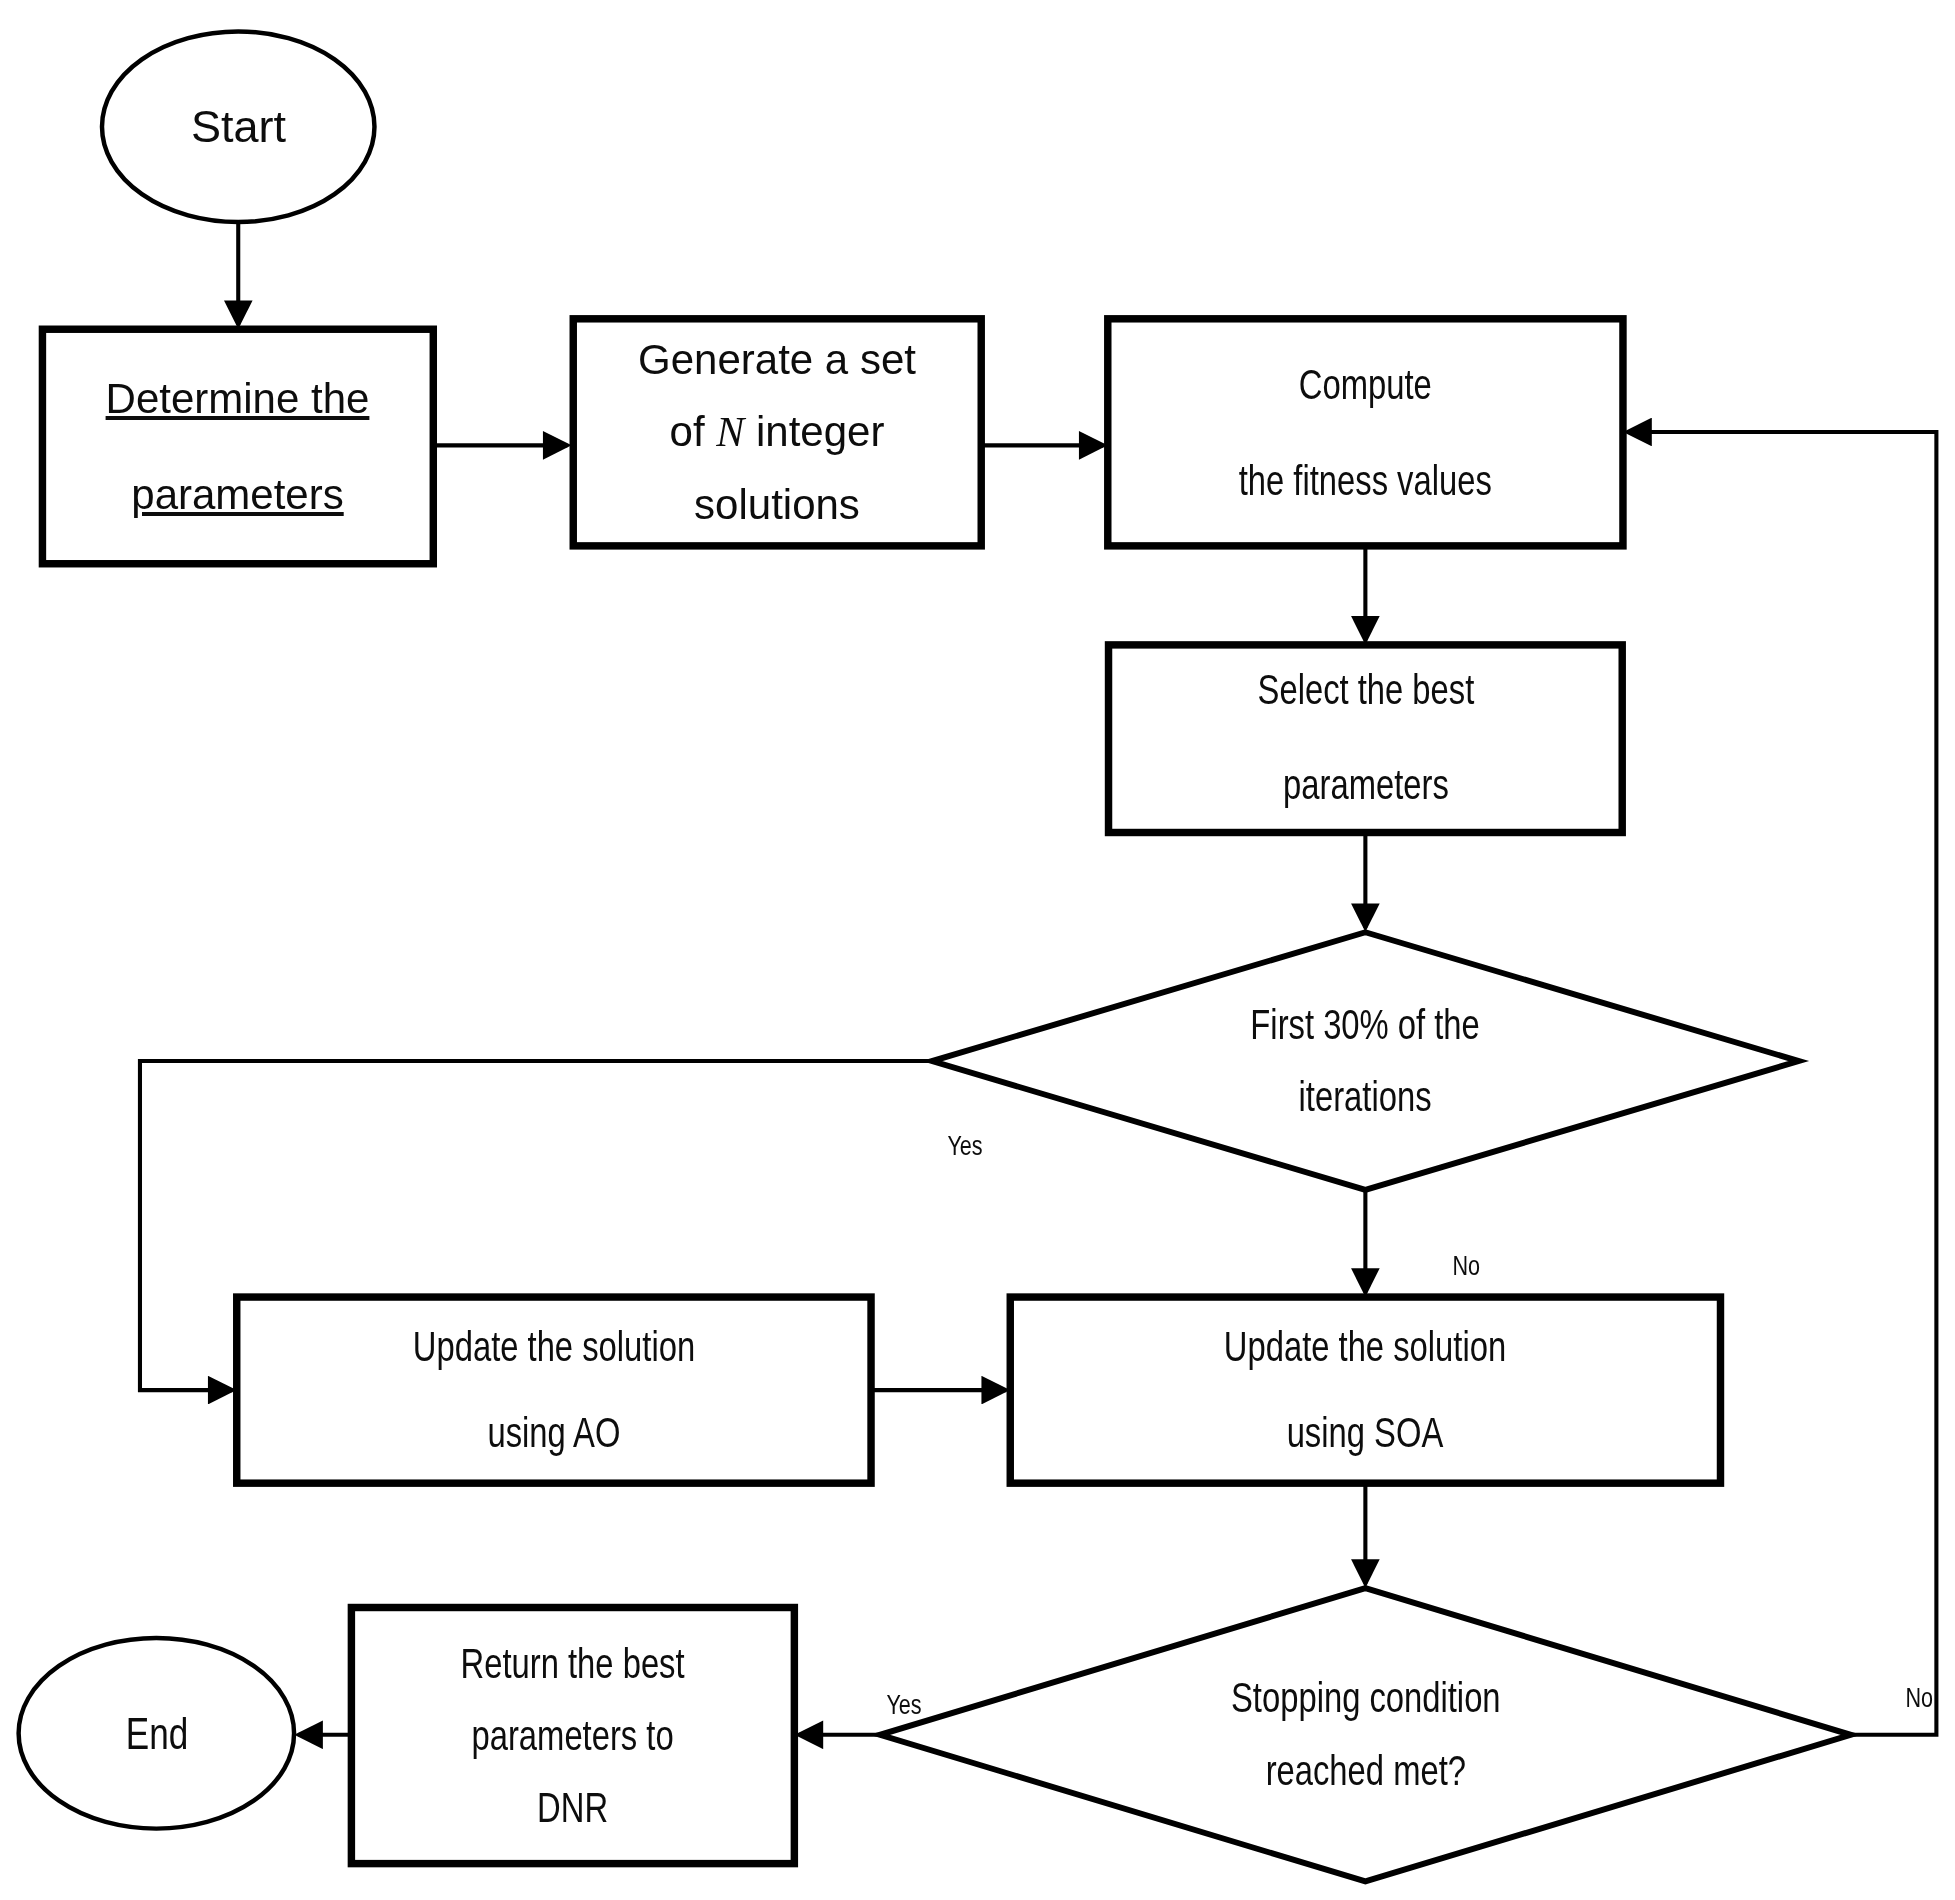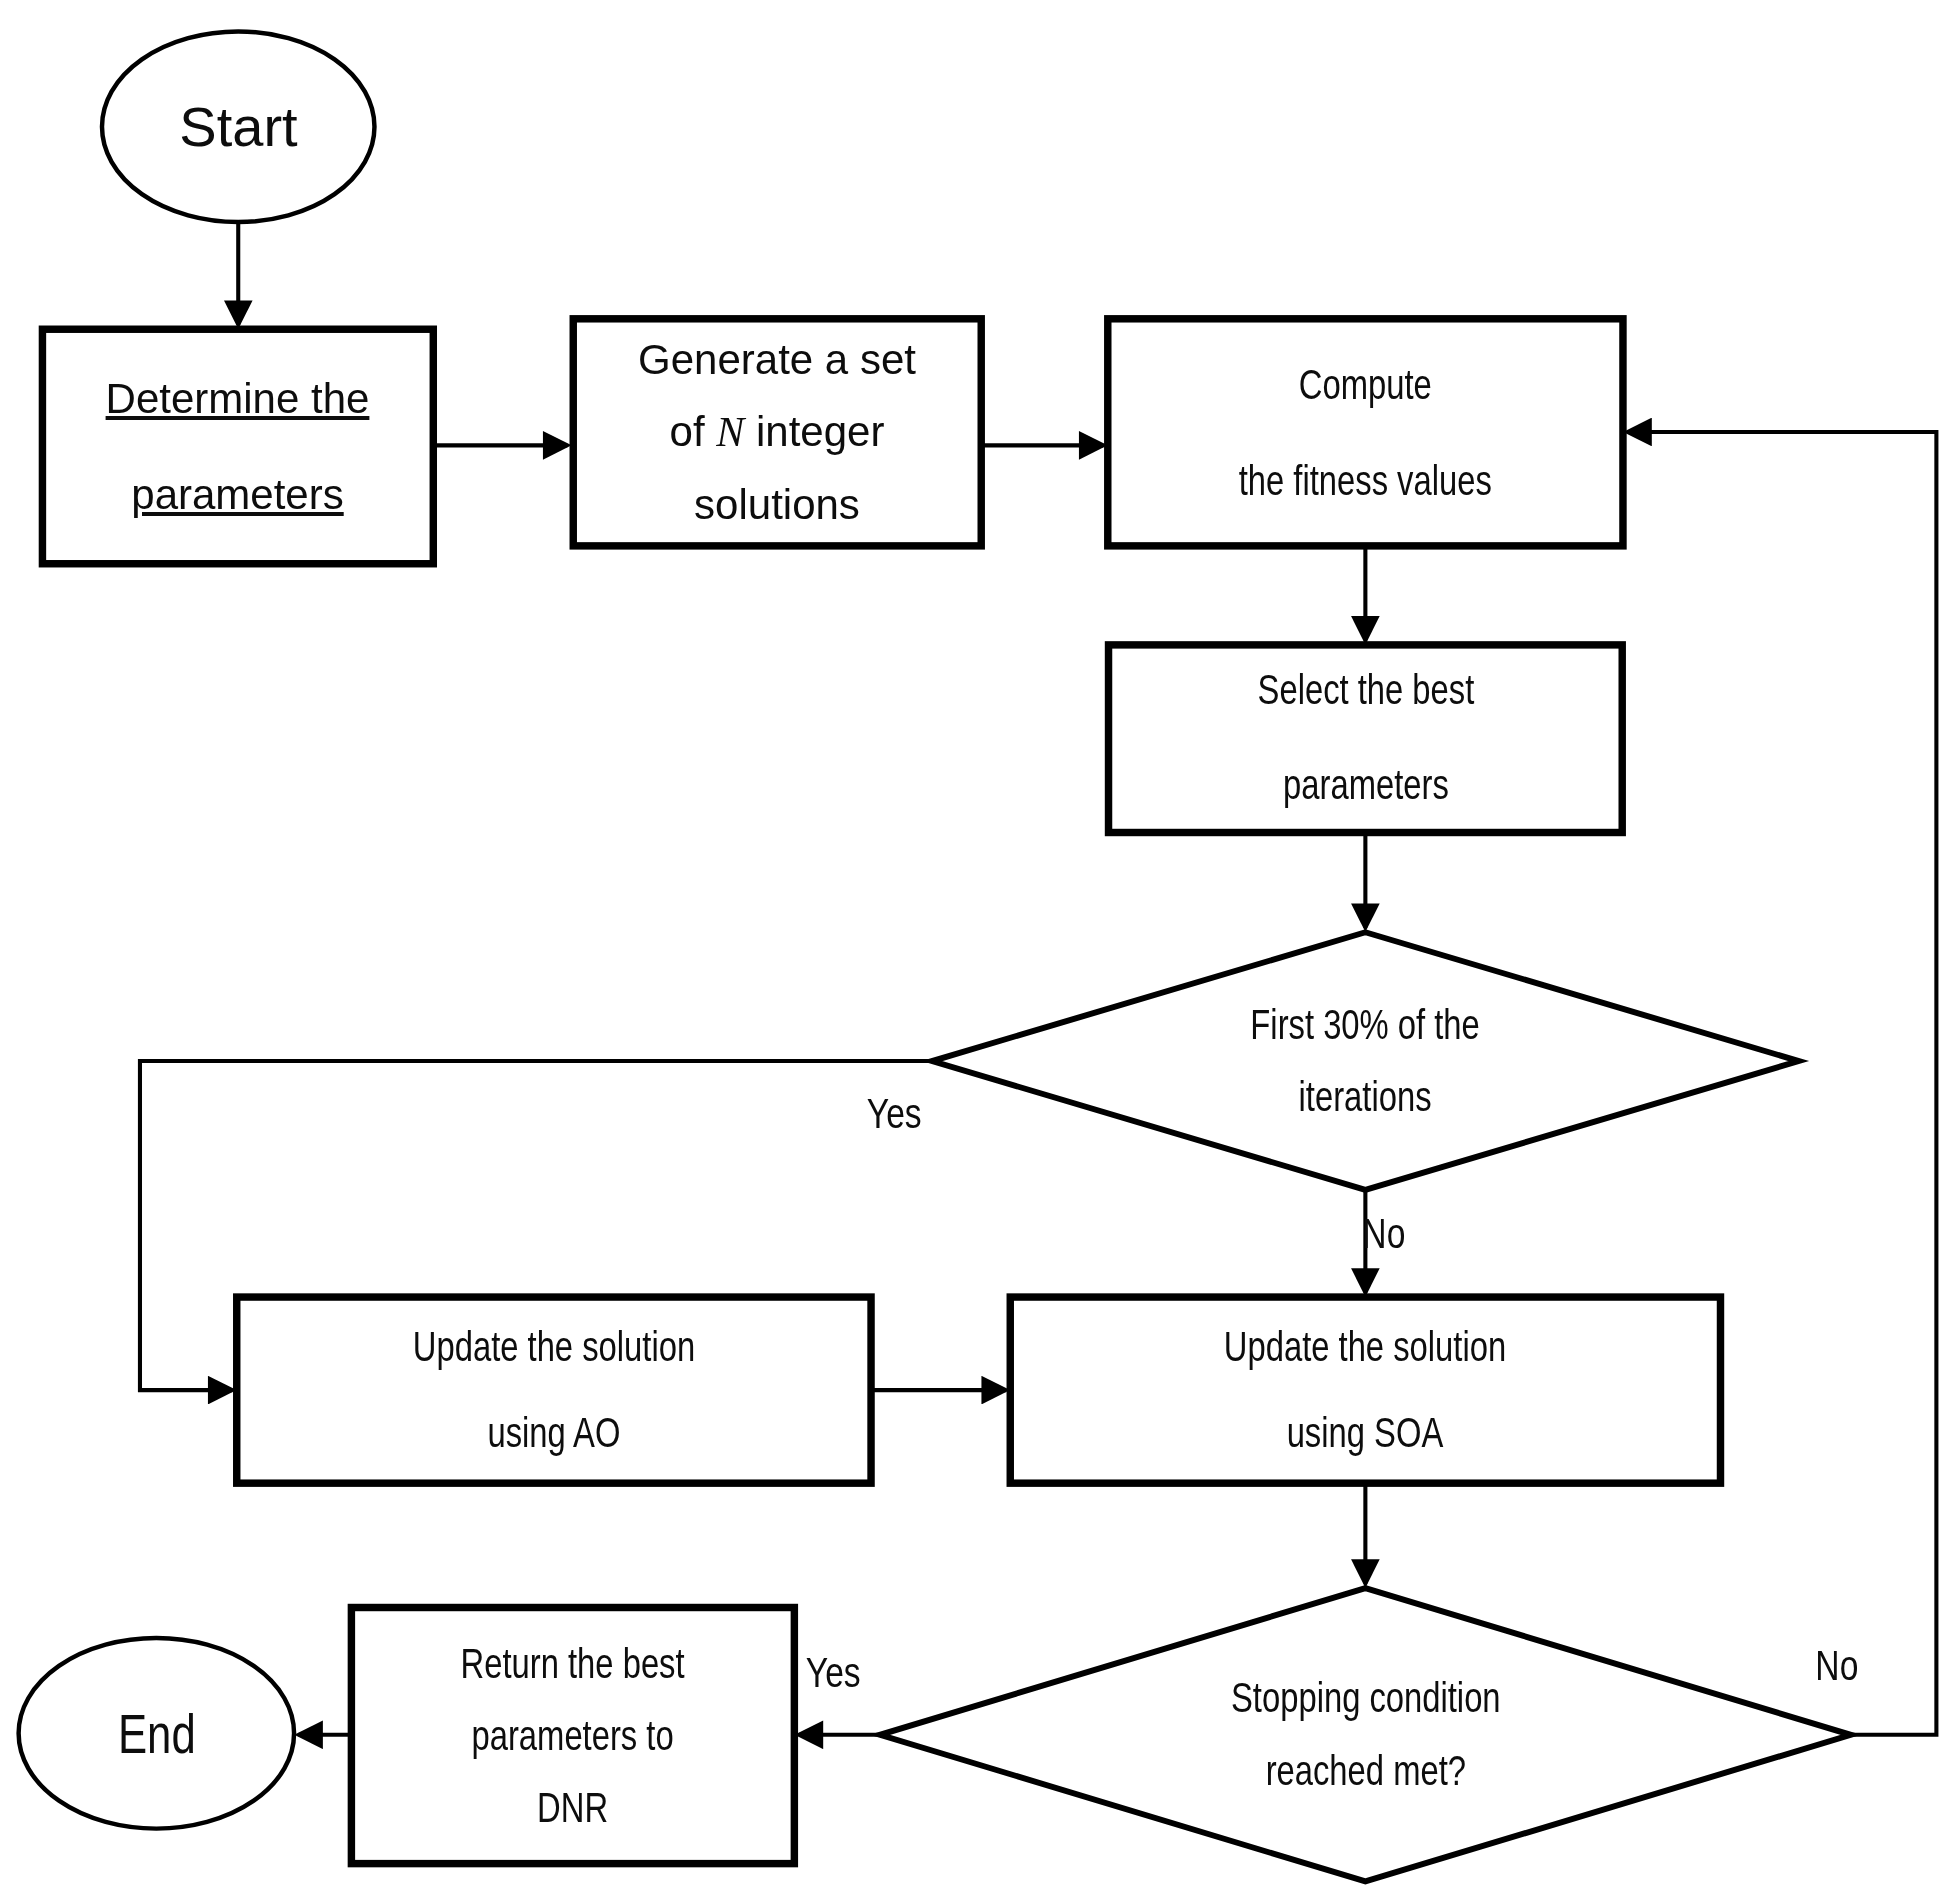--- a/index.html
+++ b/index.html
@@ -25,28 +25,28 @@
   .ah{fill:var(--stroke);}
   .label{
     position:absolute;
     display:flex;align-items:center;justify-content:center;
     text-align:center;
     font-size:42px;
     color:var(--text);
   }
   .label .txt{display:block;}
   .cond .txt{transform:scaleX(0.78);}
-  .terminator{font-size:56px;}
+  .terminator{font-size:45px;}
   .lh-wide{line-height:2.28;}
   .lh-mid{line-height:2.05;text-align:center;}
   .lh-tight{line-height:1.72;}
   .edge-label{
     position:absolute;width:127px;height:60px;
-    display:flex;align-items:center;justify-content:flex-start;
-    font-size:42px;line-height:1;
+    display:flex;align-items:center;justify-content:flex-end;
+    font-size:27px;line-height:1;margin-top:32px;
   }
   .edge-label .txt{transform:scaleX(0.8);}
   .var-n{font-family:"Liberation Serif", serif;font-style:italic;}
   .line{display:block;}
 </style>
 </head>
 <body>
 
 <div class="canvas">
 

